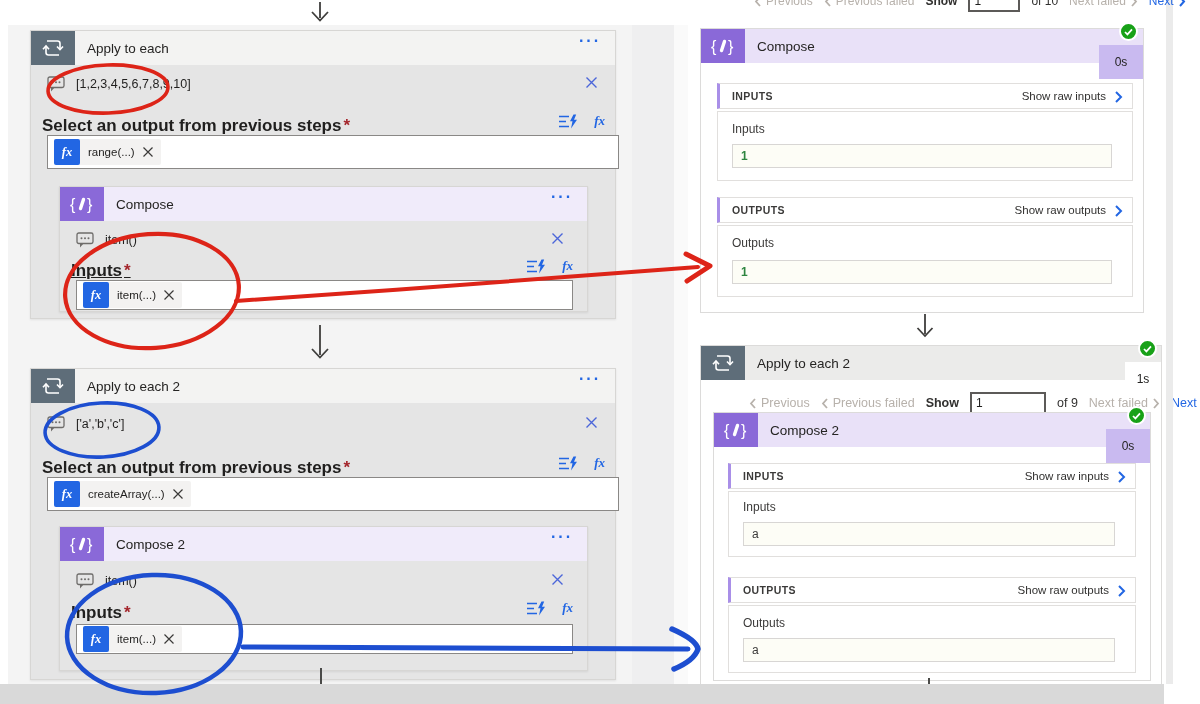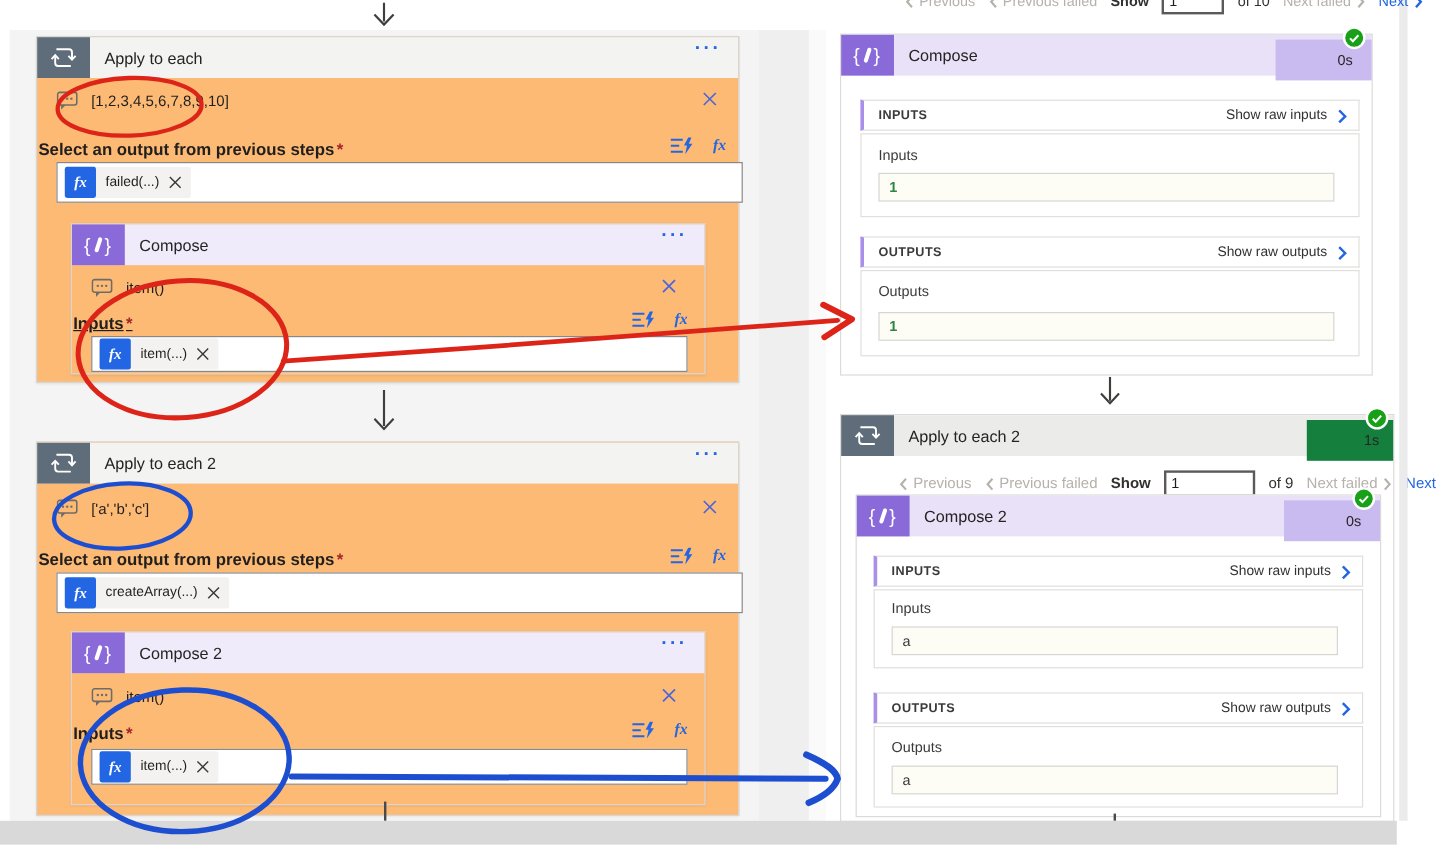--- a/index.html
+++ b/index.html
@@ -8,51 +8,51 @@
   .abs{position:absolute;}
   
   .canvas-left{left:8px;top:25px;width:624px;height:659px;background:#f4f4f4;}
   .gap-band{left:632px;top:25px;width:56px;height:659px;background:#efeff0;}
   .gap-white{left:674px;top:25px;width:14px;height:659px;background:#fafafa;}
   .right-panel{left:688px;top:0;width:476px;height:684px;background:#fff;}
   .right-strip{left:1166px;top:0;width:7px;height:684px;background:#ebebeb;}
   .bottom-strip{left:0;top:684px;width:1164px;height:20px;background:#d9d9d9;z-index:20;}
 
   
-  .dcard{position:absolute;background:#fdba74;border:1px solid #d7d6d4;box-shadow:0 1px 2px rgba(0,0,0,.08);}
+  .dcard{position:absolute;background:#e5e5e5;border:1px solid #d7d6d4;box-shadow:0 1px 2px rgba(0,0,0,.08);}
   .dhead{position:absolute;left:0;top:0;right:0;height:34px;background:#f3f3f2;display:flex;align-items:center;}
   .dhead.lav{background:#f0ebfa;}
   .tile{width:44px;height:34px;display:flex;align-items:center;justify-content:center;flex:none;}
   .tile.slate{background:#5e6d79;}
   .tile.purple{background:#8a69d8;}
   .dtitle{margin-left:12px;font-size:13.5px;color:#252423;}
   .dots{position:absolute;right:14px;top:1px;color:#2266e3;font-size:16px;font-weight:bold;letter-spacing:2px;cursor:pointer;}
   .note-row{position:absolute;left:16px;display:flex;align-items:center;gap:10px;}
   .note-txt{font-size:12.5px;color:#201f1e;}
   .xbtn{position:absolute;cursor:pointer;line-height:0;}
-  .lblrow{position:absolute;left:1px;font-weight:bold;font-size:14px;color:#201f1e;}
+  .lblrow{position:absolute;left:11px;font-weight:bold;font-size:17px;color:#201f1e;}
   .req{color:#a4262c;margin-left:2px;font-weight:bold;}
   .icongrp{position:absolute;display:flex;gap:16px;align-items:center;}
   .fxtxt{color:#2266e3;font-style:italic;font-weight:bold;font-size:13px;font-family:"Liberation Serif",serif;}
   .tinput{position:absolute;border:1px solid #8a8886;background:#fff;display:flex;align-items:center;padding-left:6px;}
   .chip{display:flex;align-items:center;background:#f3f2f1;height:26px;border-radius:2px;}
   .chipfx{width:26px;height:26px;background:#2266e3;color:#fff;display:flex;align-items:center;justify-content:center;
           font-style:italic;font-weight:bold;font-size:12.5px;font-family:"Liberation Serif",serif;border-radius:2px;}
   .chiplbl{padding:0 7px 0 8px;font-size:11.5px;color:#201f1e;}
   .chipx{padding-right:7px;line-height:0;cursor:pointer;}
 
   
   .rcard{position:absolute;background:#fff;border:1px solid #dcdbda;}
   .rhead{position:absolute;left:0;top:0;right:0;height:34px;display:flex;align-items:center;}
   .rhead.lav{background:#e9e1f8;}
   .rhead.gray{background:#ebebea;}
   .rtitle{margin-left:12px;font-size:13.5px;color:#252423;}
-  .badge{position:absolute;right:0;top:4px;height:34px;display:flex;align-items:center;justify-content:center;font-size:12px;color:#252423;padding-left:36px;}
+  .badge{position:absolute;right:0;top:16px;height:34px;display:flex;align-items:center;justify-content:center;font-size:12px;color:#252423;}
   .badge.purple{background:#c9baf0;width:44px;}
-  .badge.gray{background:#15803d;width:36px;}
+  .badge.gray{background:#ffffff;width:36px;}
   .gcheck{position:absolute;width:15px;height:15px;border-radius:50%;background:#18a118;border:2px solid #fff;z-index:6;
           display:flex;align-items:center;justify-content:center;}
   .sechdr{position:absolute;border:1px solid #e1dfdd;border-left:3px solid #a98fe8;background:#fff;height:26px;display:flex;align-items:center;}
   .cap{margin-left:12px;font-size:10.5px;font-weight:bold;color:#3b3a39;letter-spacing:.4px;}
   .rawlink{position:absolute;right:26px;font-size:11.5px;color:#323130;cursor:pointer;}
   .chev{position:absolute;right:9px;top:7px;line-height:0;}
   .secbox{position:absolute;border:1px solid #e1dfdd;background:#fff;}
   .flbl{position:absolute;left:14px;font-size:12px;color:#3b3a39;}
   .vbox{position:absolute;left:14px;border:1px solid #d8d6d4;background:#fdfdf6;display:flex;align-items:center;
         padding-left:8px;font-size:12px;color:#3b3a39;}
@@ -121,21 +121,21 @@
     <svg width="20" height="15" viewBox="0 0 20 15">
       <path d="M1 2.5 H11 M1 7.5 H8 M1 12.5 H11" stroke="#2266e3" stroke-width="1.6" fill="none"></path>
       <path d="M15.5 0.5 L12 7.2 H14.5 L13 14.5 L19 5.8 H16 L18.2 0.5 Z" fill="#2266e3"></path>
     </svg>
     <span class="fxtxt">fx</span>
   </div>
 
   <div class="tinput" style="left:16px;top:104px;width:572px;height:34px;box-sizing:border-box;">
     <div class="chip">
       <span class="chipfx">fx</span>
-      <span class="chiplbl">failed(...)</span>
+      <span class="chiplbl">range(...)</span>
       <span class="chipx">
         <svg width="12" height="12" viewBox="0 0 12 12">
             <path d="M1.5 1.5 L10.5 10.5 M10.5 1.5 L1.5 10.5" stroke="#3b3a39" stroke-width="1.2"></path>
           </svg>
       </span>
     </div>
   </div>
 
   <div class="dcard" style="left:28px;top:155px;width:527px;height:124px;">
     <div class="dhead lav">

